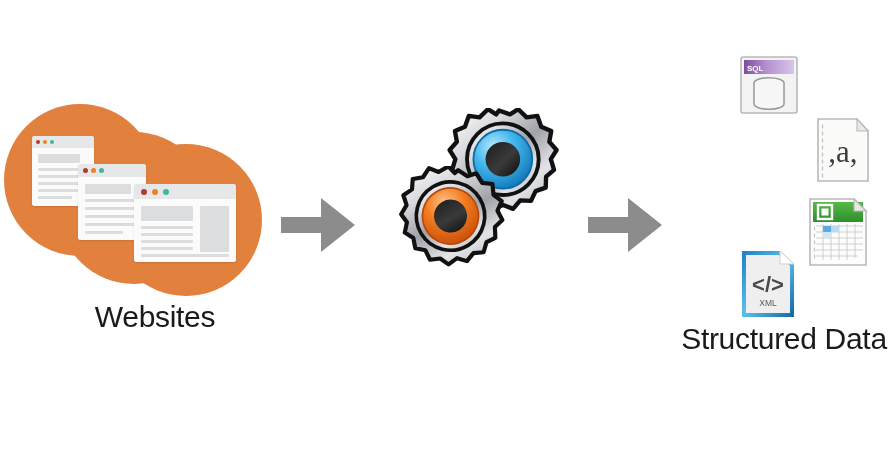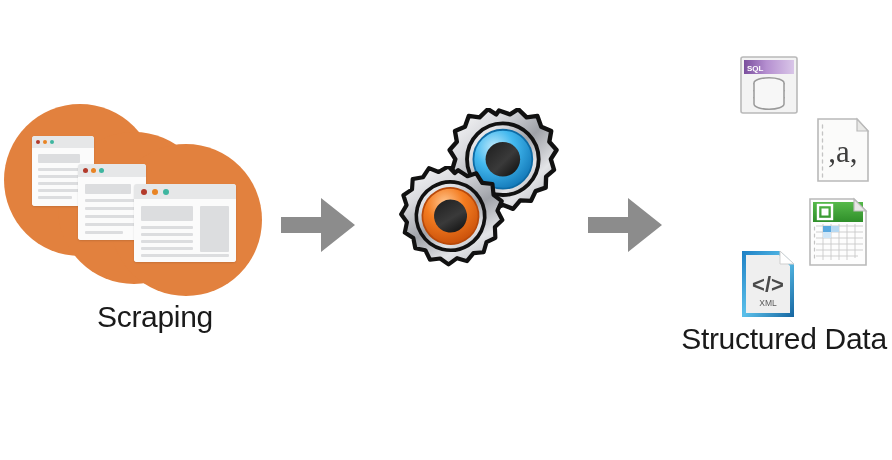--- a/index.html
+++ b/index.html
@@ -157,21 +157,21 @@
         <div class="block" style="left:66px; top:7px; width:29px; height:46px;"></div>
         <div class="line" style="left:7px; top:27px; width:52px; height:3px;"></div>
         <div class="line" style="left:7px; top:34px; width:52px; height:3px;"></div>
         <div class="line" style="left:7px; top:41px; width:52px; height:3px;"></div>
         <div class="line" style="left:7px; top:48px; width:52px; height:3px;"></div>
         <div class="line" style="left:7px; top:55px; width:88px; height:3px;"></div>
       </div>
     </div>
   </div>
 
-  <div class="stage-label" style="left:40px; top:300px; width:230px;">Scraping</div>
+  <div class="stage-label" style="left:40px; top:300px; width:230px;">Websites</div>
 
   <svg class="arrow-svg" style="left:281px; top:196px;" width="76" height="58" viewBox="0 0 76 58">
     <path d="M0 21 L40 21 L40 2 L74 29 L40 56 L40 37 L0 37 Z" fill="#8c8c8c"></path>
   </svg>
 
   <div class="stage" id="gears-group">
 
     <svg class="gear-svg" style="left:52px; top:0px;" width="128" height="128" viewBox="0 0 100 100">
       <defs>
         <linearGradient id="metalA" x1="0" y1="0" x2="1" y2="1">

